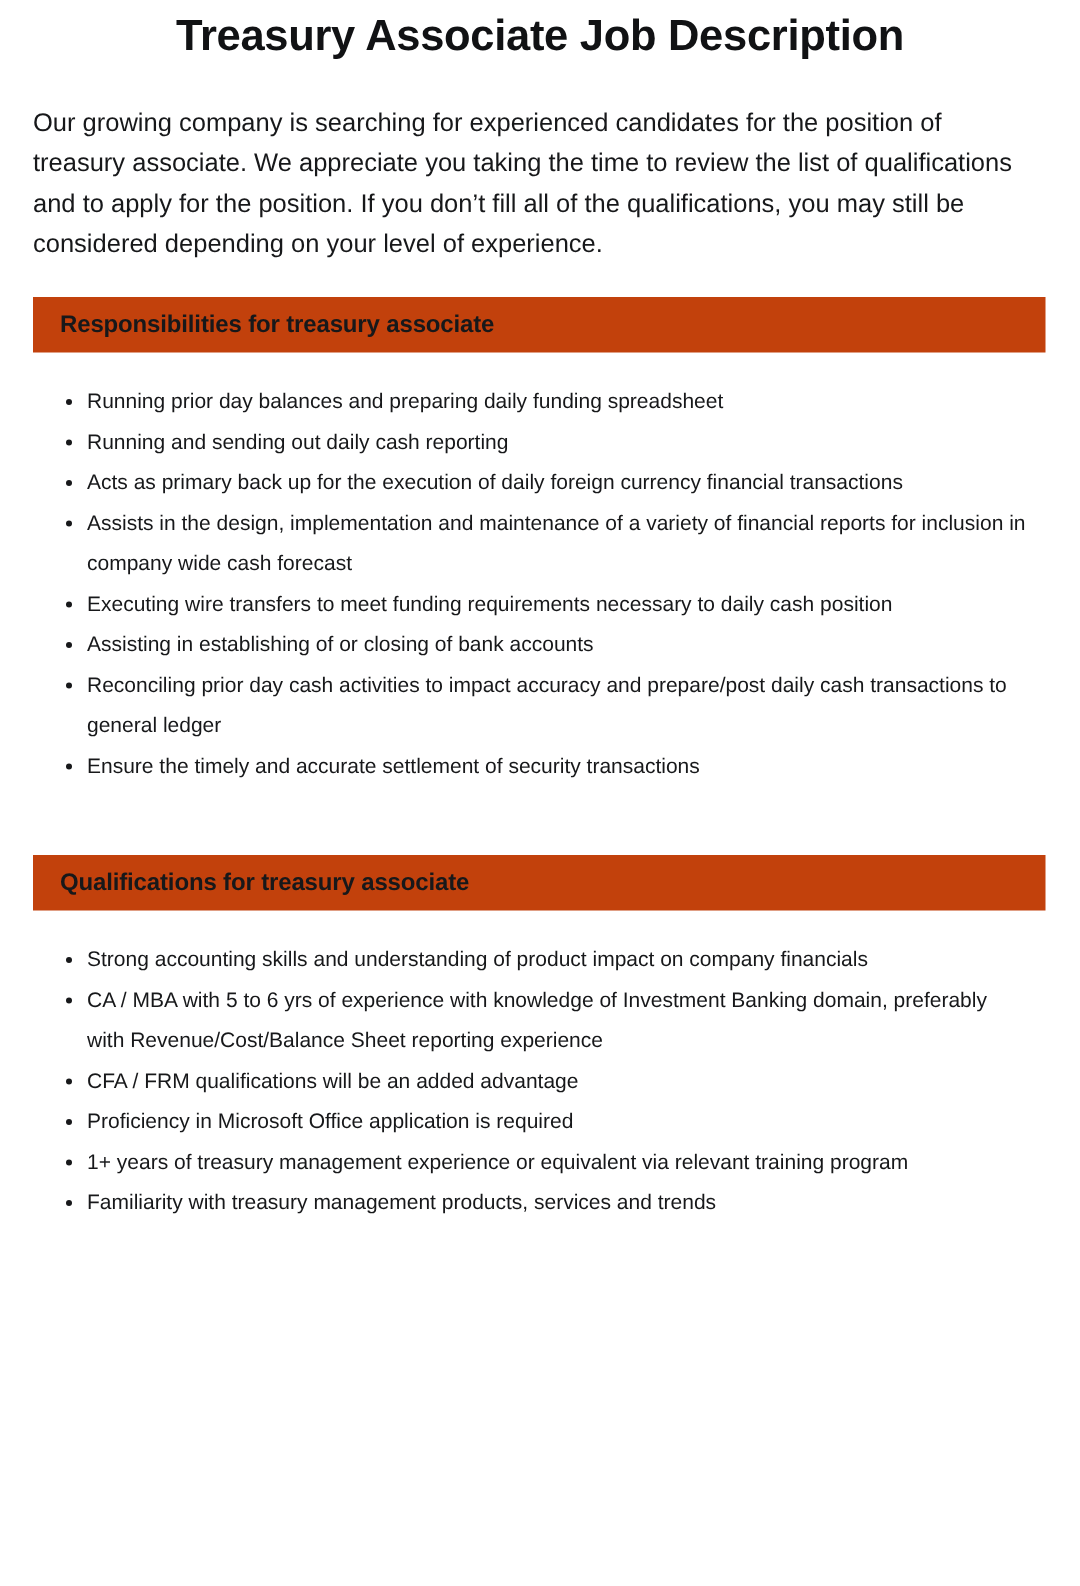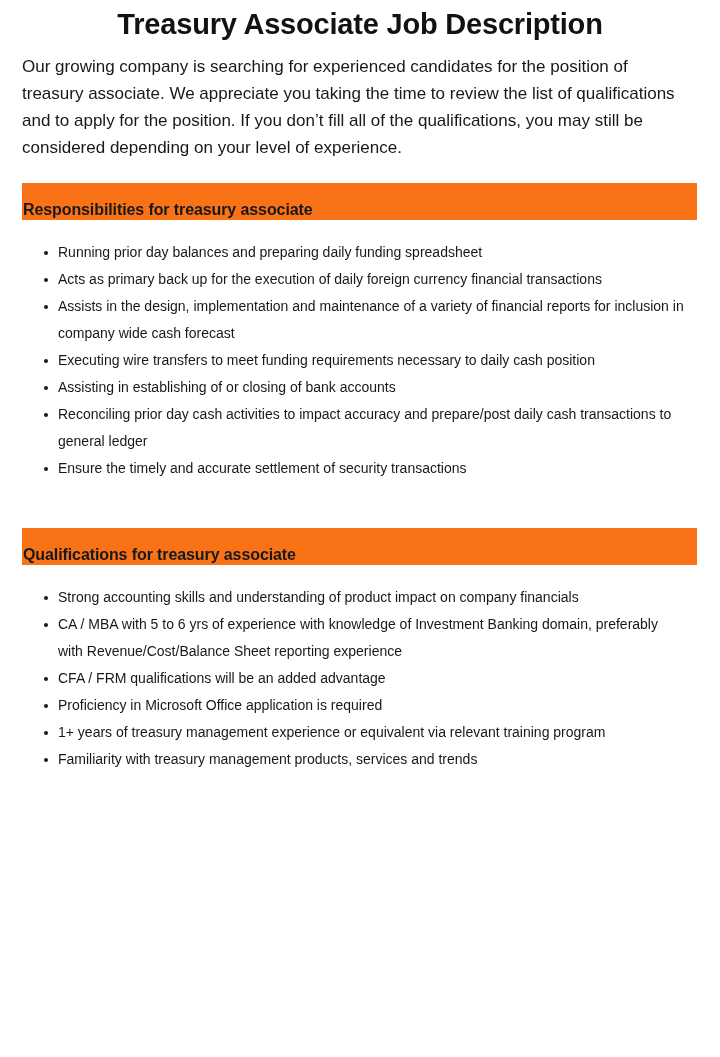--- a/index.html
+++ b/index.html
@@ -29,38 +29,38 @@
     font-size: 29px;
     line-height: 40px;
     font-weight: 700;
     text-align: center;
     letter-spacing: -0.2px;
     color: #111214;
   }
 
   
   .intro {
-    margin: 9px 0 0 0;
+    margin: 24px 0 0 0;
     padding: 0 34px 0 22px;
     font-size: 17px;
     line-height: 27px;
     color: #17181a;
   }
 
   
   .section-band {
     margin: 22px 0 0 0;
-    background: #f97316;
+    background: #c2410c;
     height: 37px;
     width: 675px;
     margin-left: 22px;
     display: flex;
-    align-items: flex-end;
+    align-items: center;
     box-sizing: border-box;
-    padding-left: 1px;
+    padding-left: 18px;
   }
   .section-band-title {
     font-size: 16px;
     line-height: 20px;
     font-weight: 700;
     color: #17181a;
     letter-spacing: -0.1px;
   }
 
   
@@ -103,20 +103,21 @@
   <h1 class="doc-title">Treasury Associate Job Description</h1>
 
   <p class="intro">Our growing company is searching for experienced candidates for the position of treasury associate. We appreciate you taking the time to review the list of qualifications and to apply for the position. If you don’t fill all of the qualifications, you may still be considered depending on your level of experience.</p>
 
   <div class="section-block">
     <div class="section-band">
       <span class="section-band-title">Responsibilities for treasury associate</span>
     </div>
     <ul class="bullets">
       <li>Running prior day balances and preparing daily funding spreadsheet</li>
+      <li>Running and sending out daily cash reporting</li>
       <li>Acts as primary back up for the execution of daily foreign currency financial transactions</li>
       <li>Assists in the design, implementation and maintenance of a variety of financial reports for inclusion in company wide cash forecast</li>
       <li>Executing wire transfers to meet funding requirements necessary to daily cash position</li>
       <li>Assisting in establishing of or closing of bank accounts</li>
       <li>Reconciling prior day cash activities to impact accuracy and prepare/post daily cash transactions to general ledger</li>
       <li>Ensure the timely and accurate settlement of security transactions</li>
     </ul>
     <div class="list-tail"></div>
   </div>
 

